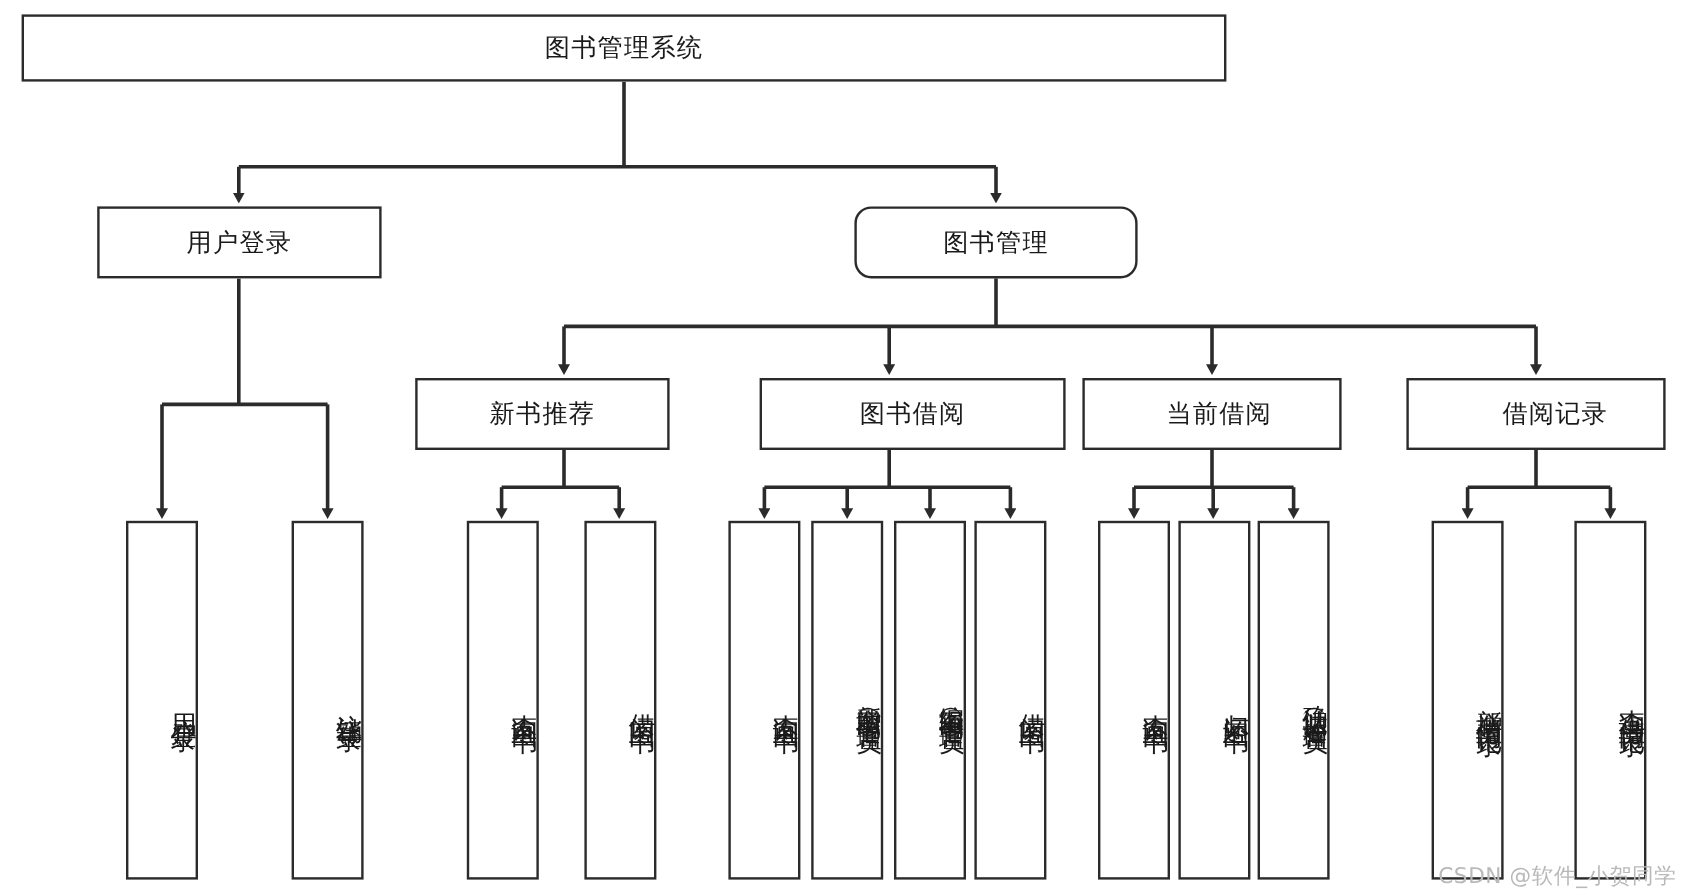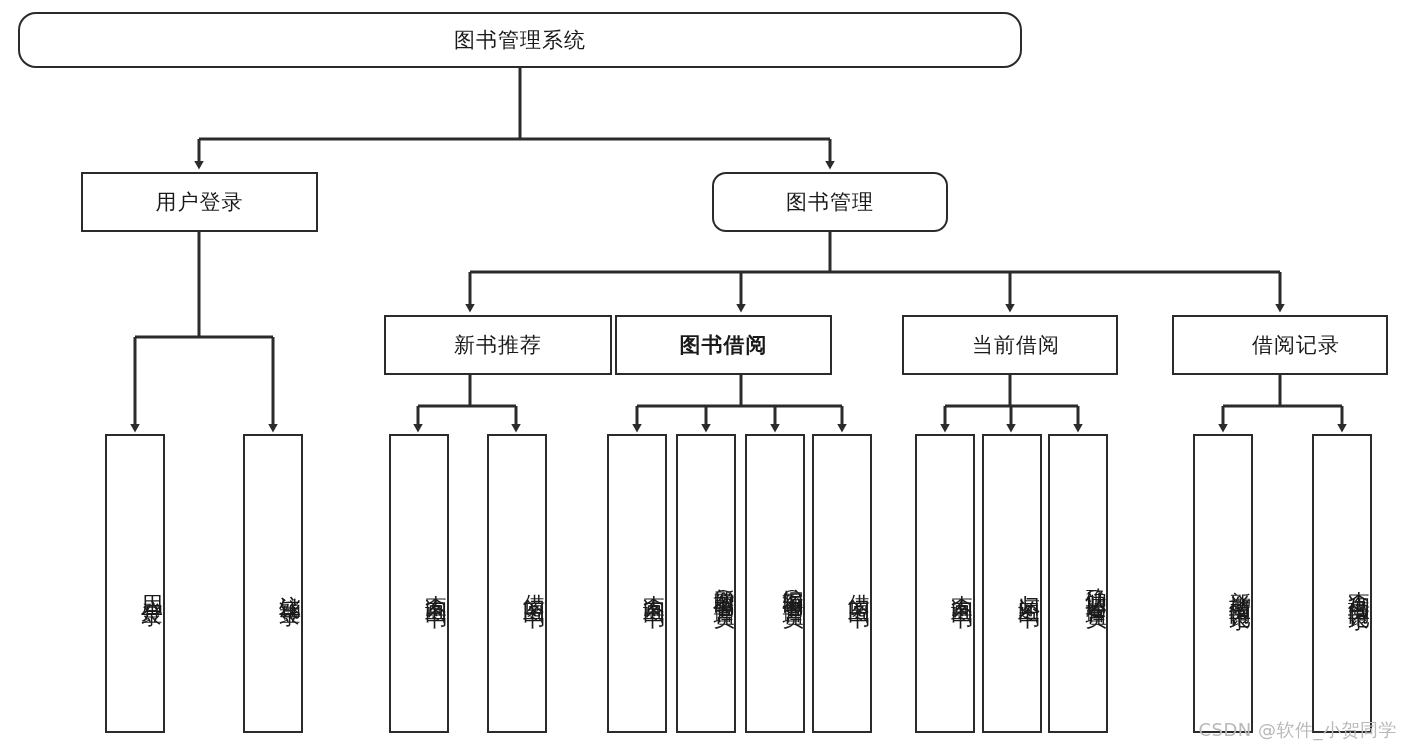--- a/index.html
+++ b/index.html
@@ -103,35 +103,35 @@
       <path d="M1011,406 L1011,425" marker-end="url(#arrowhead)"></path>
       <path d="M1078,406 L1078,425" marker-end="url(#arrowhead)"></path>
 
       <path d="M1280,375 L1280,406"></path>
       <path d="M1223,406 L1342,406"></path>
       <path d="M1223,406 L1223,425" marker-end="url(#arrowhead)"></path>
       <path d="M1342,406 L1342,425" marker-end="url(#arrowhead)"></path>
     </g>
   </svg>
 
-  <div class="node-box node-h" style="left:18px;top:12px;width:1004px;height:56px;border-radius:18px;">
+  <div class="node-box node-h" style="left:18px;top:12px;width:1004px;height:56px;">
     <span>图书管理系统</span>
   </div>
 
   <div class="node-box node-h" style="left:81px;top:172px;width:237px;height:60px;">
     <span>用户登录</span>
   </div>
   <div class="node-box node-h" style="left:712px;top:172px;width:236px;height:60px;border-radius:14px;">
     <span>图书管理</span>
   </div>
 
-  <div class="node-box node-h" style="left:384px;top:315px;width:228px;height:60px;">
+  <div class="node-box node-h" style="left:346px;top:315px;width:212px;height:60px;">
     <span>新书推荐</span>
   </div>
-  <div class="node-box node-h" style="left:615px;top:315px;width:217px;height:60px;font-weight:bold;">
+  <div class="node-box node-h" style="left:633px;top:315px;width:255px;height:60px;">
     <span>图书借阅</span>
   </div>
   <div class="node-box node-h" style="left:902px;top:315px;width:216px;height:60px;padding-left:12px;">
     <span>当前借阅</span>
   </div>
   <div class="node-box node-h" style="left:1172px;top:315px;width:216px;height:60px;padding-left:32px;">
     <span>借阅记录</span>
   </div>
 
   <div class="node-box node-v" style="left:105px;top:434px;width:60px;height:299px;">

